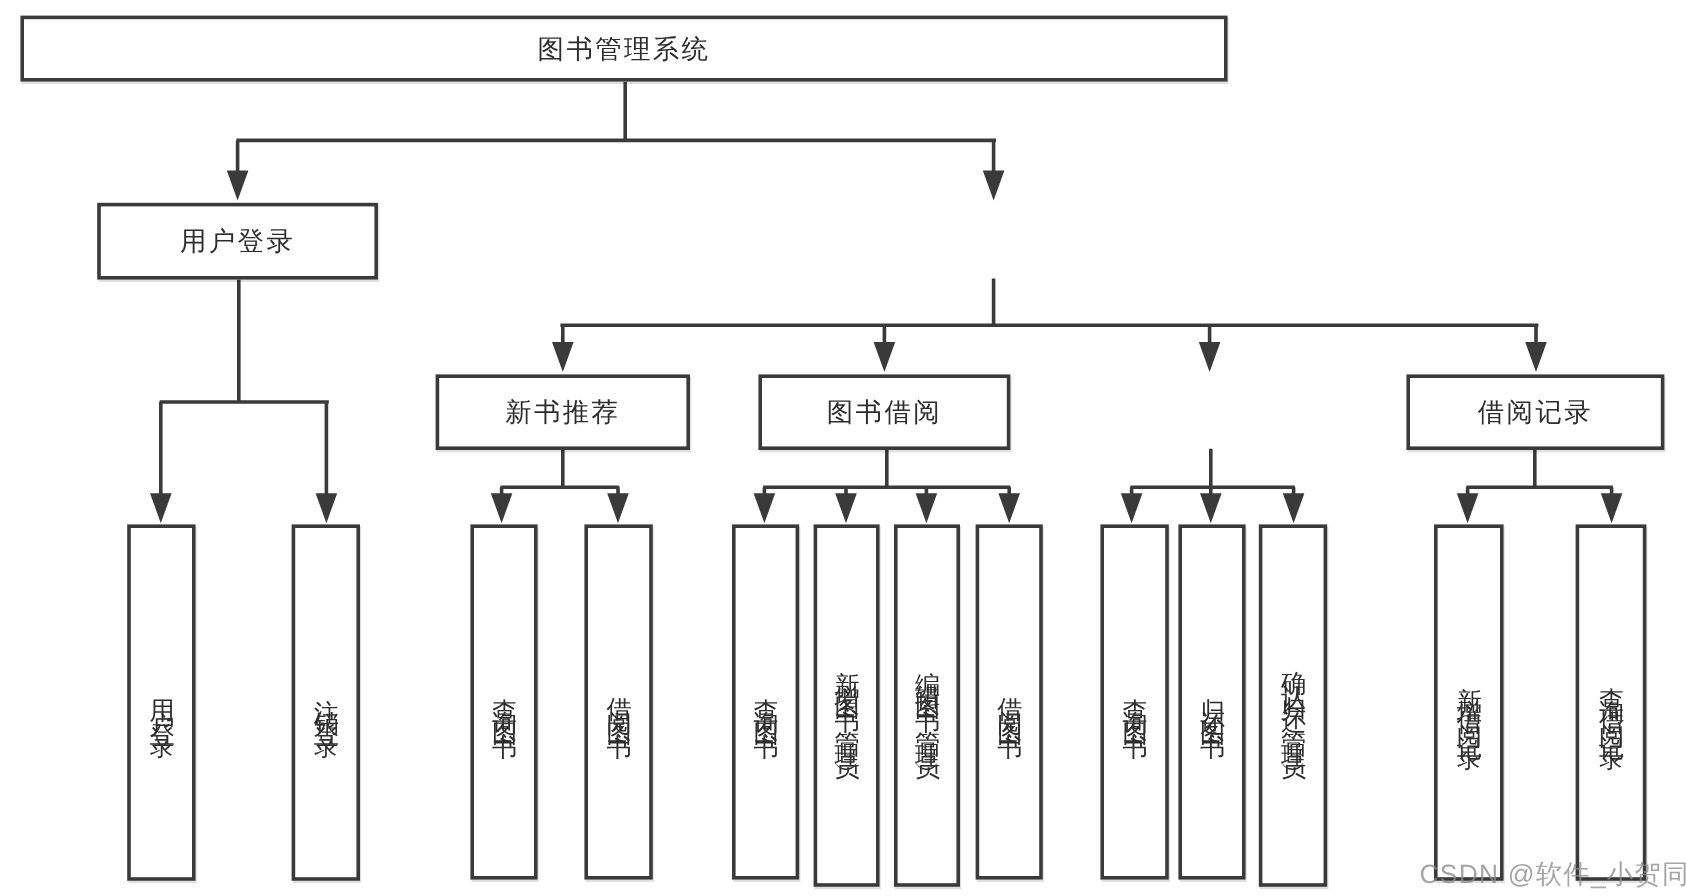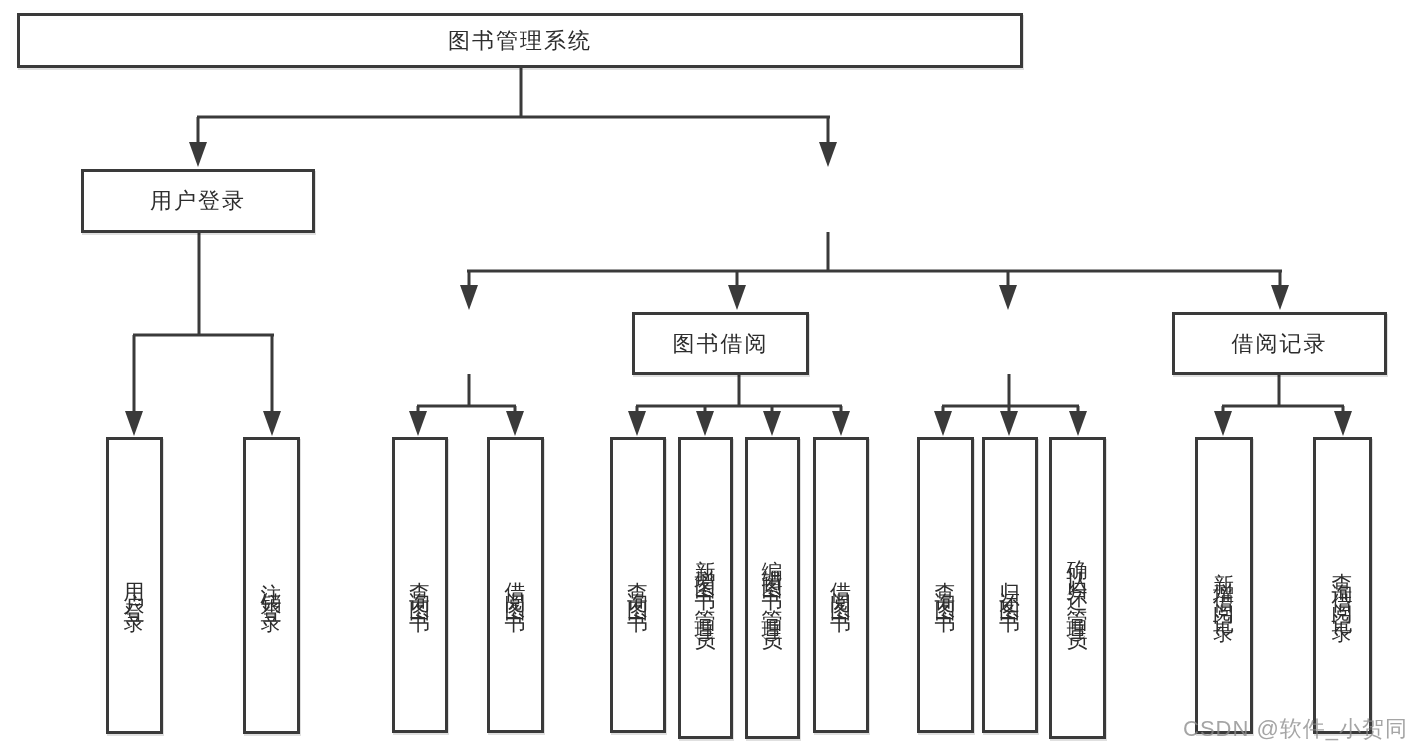--- a/index.html
+++ b/index.html
@@ -97,21 +97,24 @@
   </svg>
 
   <div class="node h-node" style="left:17px; top:13px; width:1006px; height:55px;">
     <span>图书管理系统</span>
   </div>
 
   <div class="node h-node" style="left:81px; top:169px; width:234px; height:64px;">
     <span>用户登录</span>
   </div>
 
-  <div class="node h-node" style="left:632px; top:312px; width:177px; height:63px;font-family:Liberation Serif, serif;">
+  <div class="node h-node" style="left:363px; top:312px; width:212px; height:63px;">
+    <span>新书推荐</span>
+  </div>
+  <div class="node h-node" style="left:632px; top:312px; width:210px; height:63px;font-family:Liberation Serif, serif;">
     <span>图书借阅</span>
   </div>
   <div class="node h-node" style="left:1172px; top:312px; width:215px; height:63px;">
     <span>借阅记录</span>
   </div>
 
   <div class="node v-node" style="left:106px; top:437px; width:57px; height:297px;">
     <span class="vtext">用户登录</span>
   </div>
   <div class="node v-node" style="left:243px; top:437px; width:57px; height:297px;">

